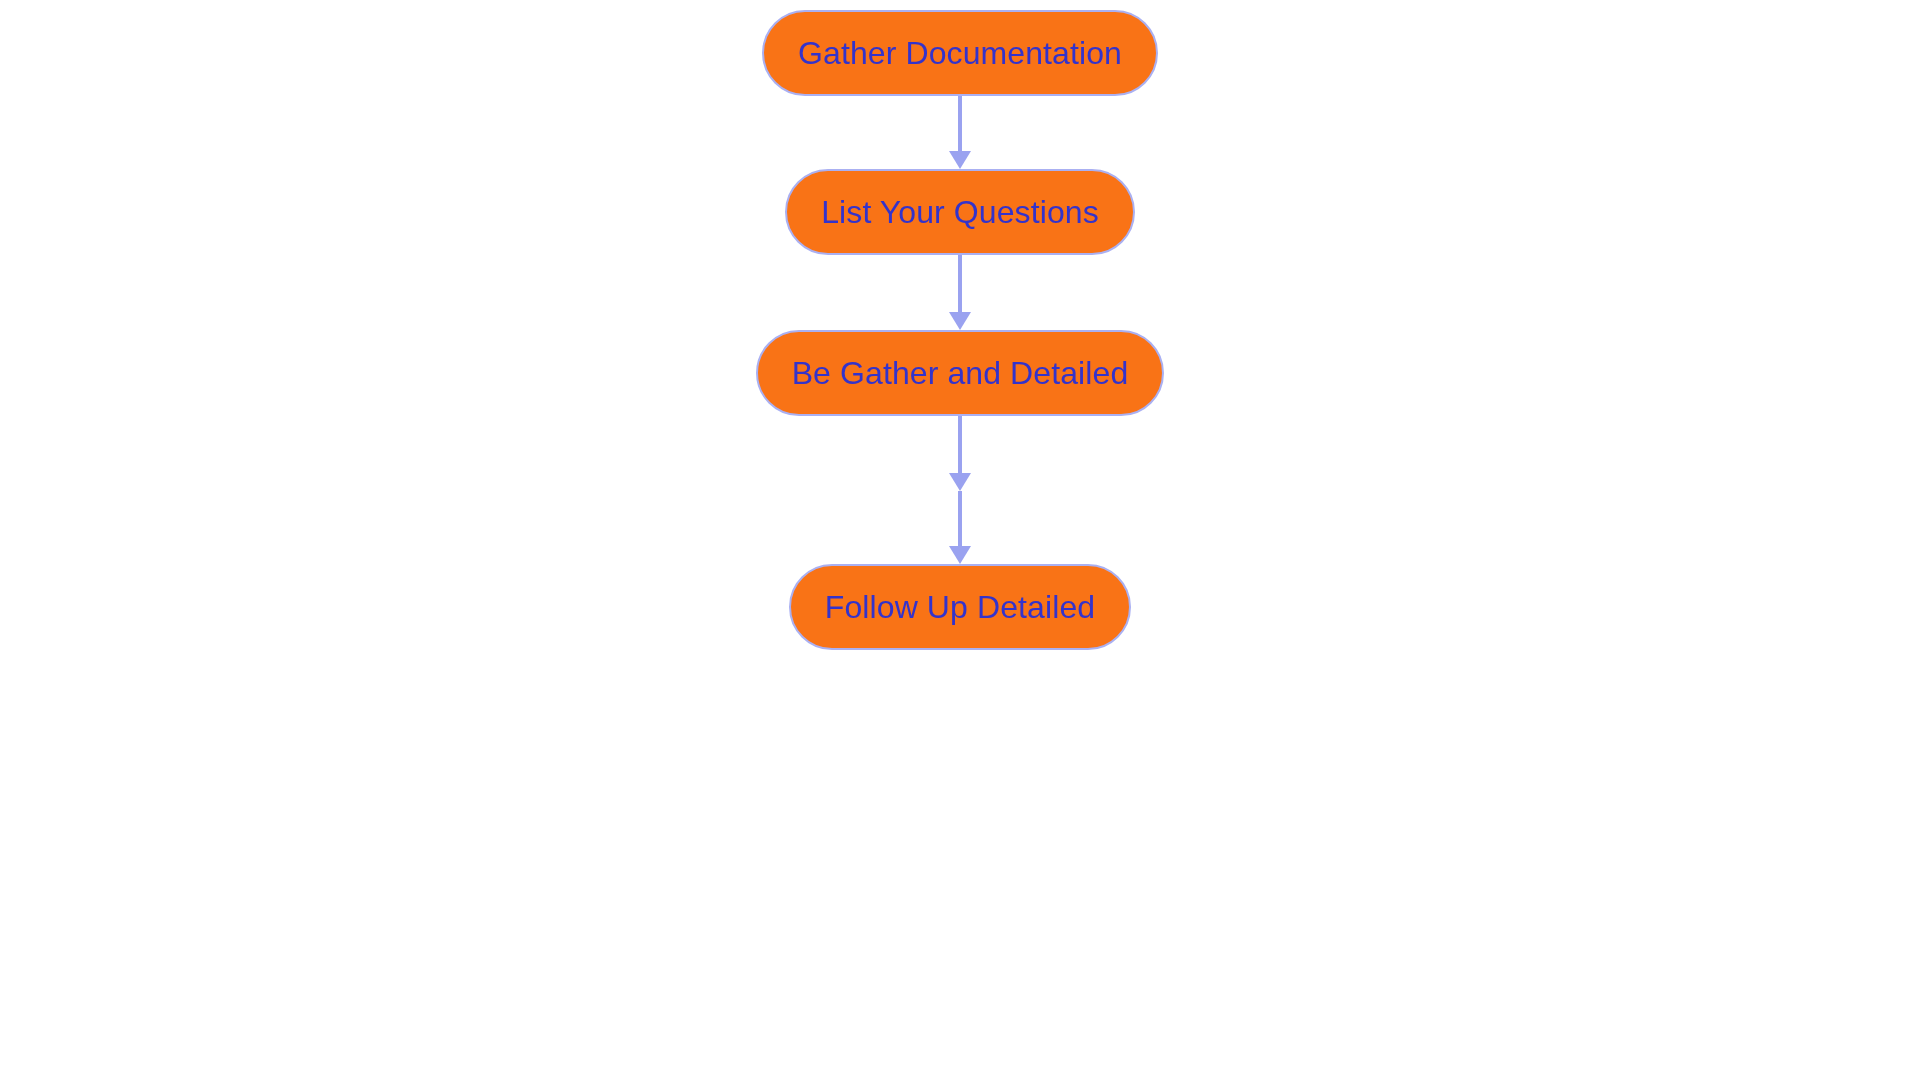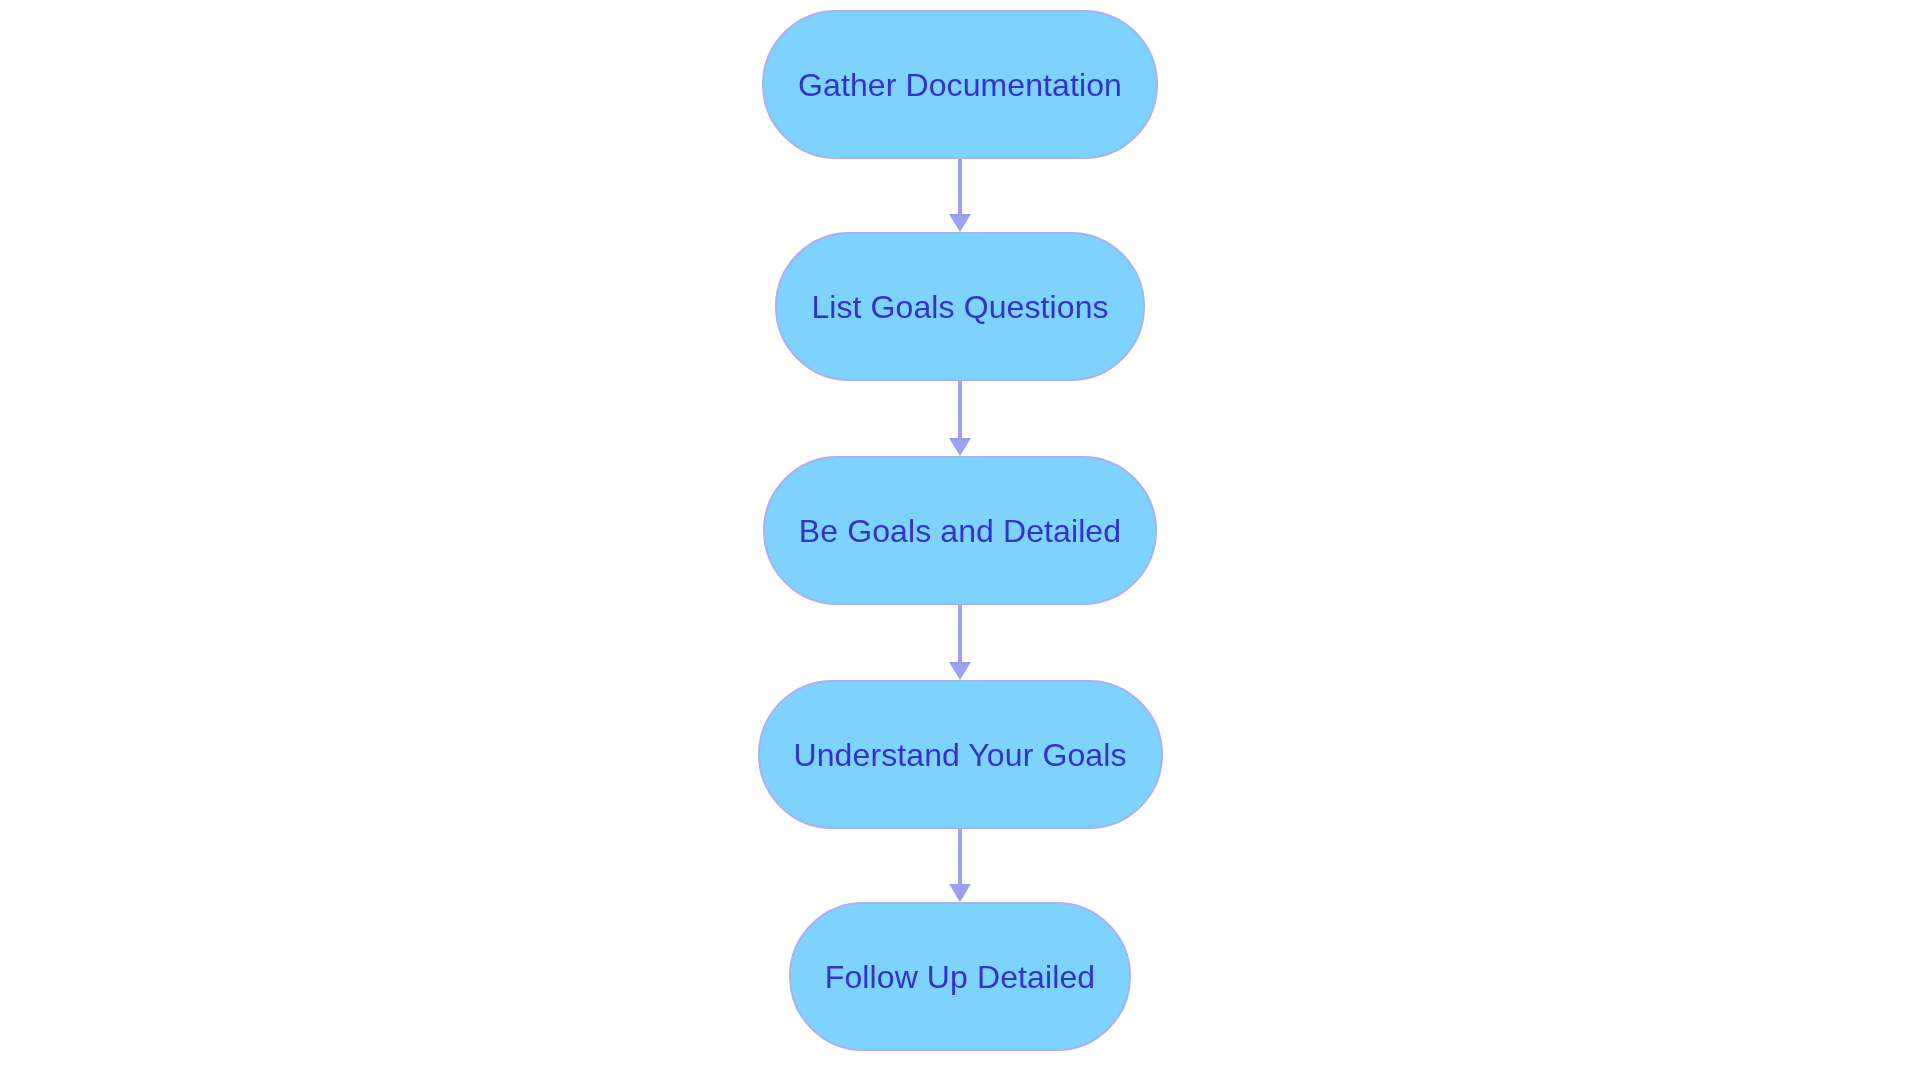--- a/index.html
+++ b/index.html
@@ -33,24 +33,24 @@
     align-items: center;
     justify-content: flex-start;
   }
 
   
   .flow-node {
     box-sizing: border-box;
     display: flex;
     align-items: center;
     justify-content: center;
-    background: #7dd3fc;
+    background: #f97316;
     border: 2px solid #aab0f2;
     border-radius: 999px;
-    height: 149px;
+    height: 86px;
     padding: 0 34px;
     flex: 0 0 auto;
   }
 
   .flow-node-label {
     color: #3333cc;
     font-size: 32px;
     font-weight: 400;
     line-height: 1;
     letter-spacing: 0.1px;
@@ -99,40 +99,37 @@
     <div class="flow-node">
       <span class="flow-node-label">Gather Documentation</span>
     </div>
 
     <div class="flow-connector gap-1">
       <div class="flow-connector-stem"></div>
       <div class="flow-connector-head"></div>
     </div>
 
     <div class="flow-node">
-      <span class="flow-node-label">List Goals Questions</span>
+      <span class="flow-node-label">List Your Questions</span>
     </div>
 
     <div class="flow-connector gap-2">
       <div class="flow-connector-stem"></div>
       <div class="flow-connector-head"></div>
     </div>
 
     <div class="flow-node">
-      <span class="flow-node-label">Be Goals and Detailed</span>
+      <span class="flow-node-label">Be Gather and Detailed</span>
     </div>
 
     <div class="flow-connector gap-3">
       <div class="flow-connector-stem"></div>
       <div class="flow-connector-head"></div>
     </div>
 
-    <div class="flow-node">
-      <span class="flow-node-label">Understand Your Goals</span>
-    </div>
 
     <div class="flow-connector gap-4">
       <div class="flow-connector-stem"></div>
       <div class="flow-connector-head"></div>
     </div>
 
     <div class="flow-node">
       <span class="flow-node-label">Follow Up Detailed</span>
     </div>
 

